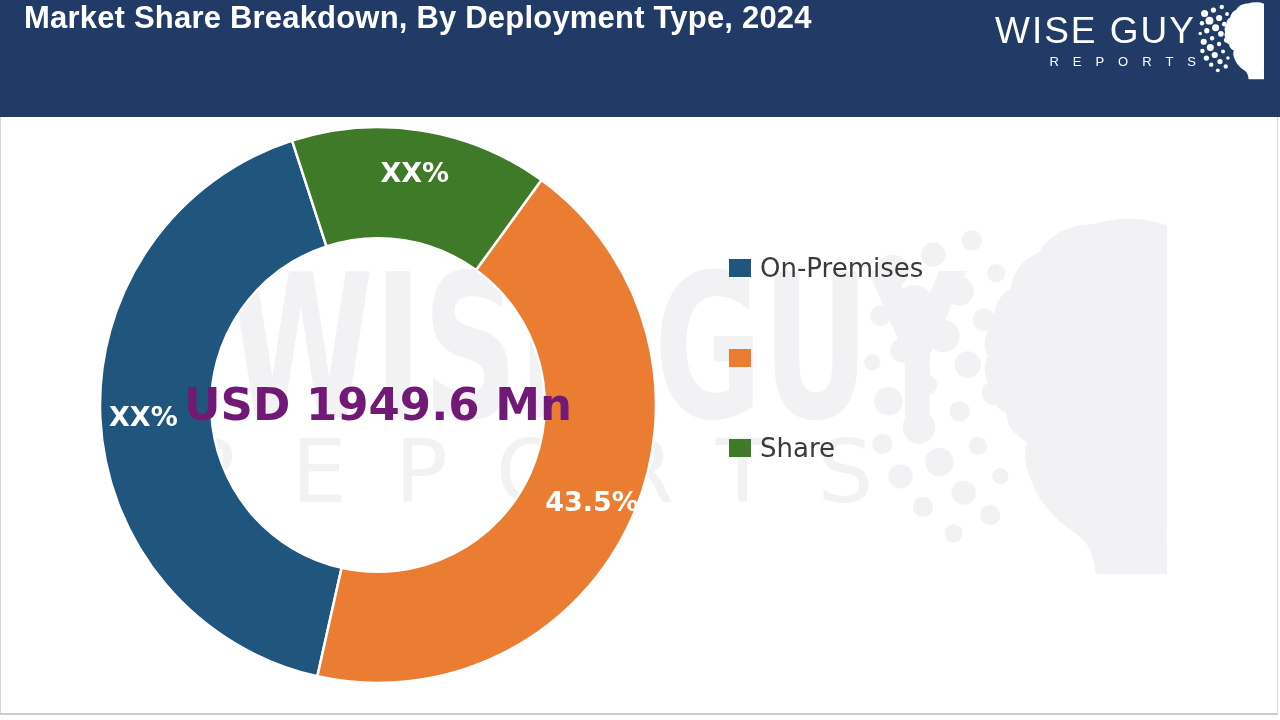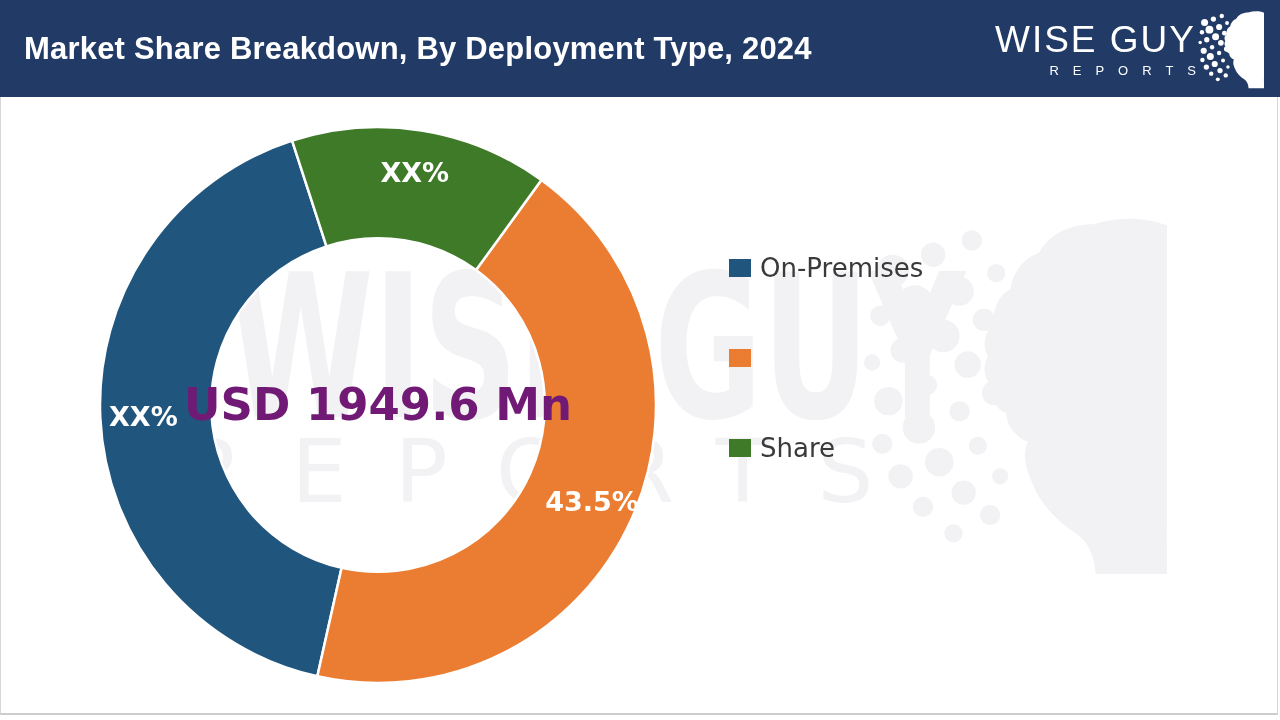--- a/index.html
+++ b/index.html
@@ -1,21 +1,21 @@
 <!DOCTYPE html>
 <html><head>
 <meta charset="utf-8">
 <style>
   html,body{margin:0;padding:0;background:#ffffff;}
   .stage{position:relative;width:1280px;height:720px;background:#fff;overflow:hidden;
          font-family:"DejaVu Sans","Liberation Sans",sans-serif;}
 
   
-  .header{position:absolute;left:0;top:0;width:1280px;height:97px;background:#213A66;
-          display:flex;align-items:center;justify-content:space-between;z-index:6;}
+  .header{position:absolute;left:0;top:0;width:1280px;height:117px;background:#213A66;
+          display:flex;align-items:flex-start;justify-content:space-between;z-index:6;}
   .page-title{color:#ffffff;font-family:"Liberation Sans",sans-serif;font-weight:700;
               font-size:31px;padding-left:24px;letter-spacing:.2px;}
   .logo{display:flex;align-items:center;padding-right:16px;}
   .logo-text{text-align:right;color:#fff;line-height:1;}
   .logo-line1{font-family:"Liberation Sans",sans-serif;font-weight:400;font-size:37px;
               letter-spacing:2px;white-space:nowrap;}
   .logo-line2{font-family:"Liberation Sans",sans-serif;font-weight:400;font-size:13px;
               letter-spacing:14px;margin-top:6px;white-space:nowrap;margin-right:-14px;}
   .logo-head{margin-left:2px;}
 

